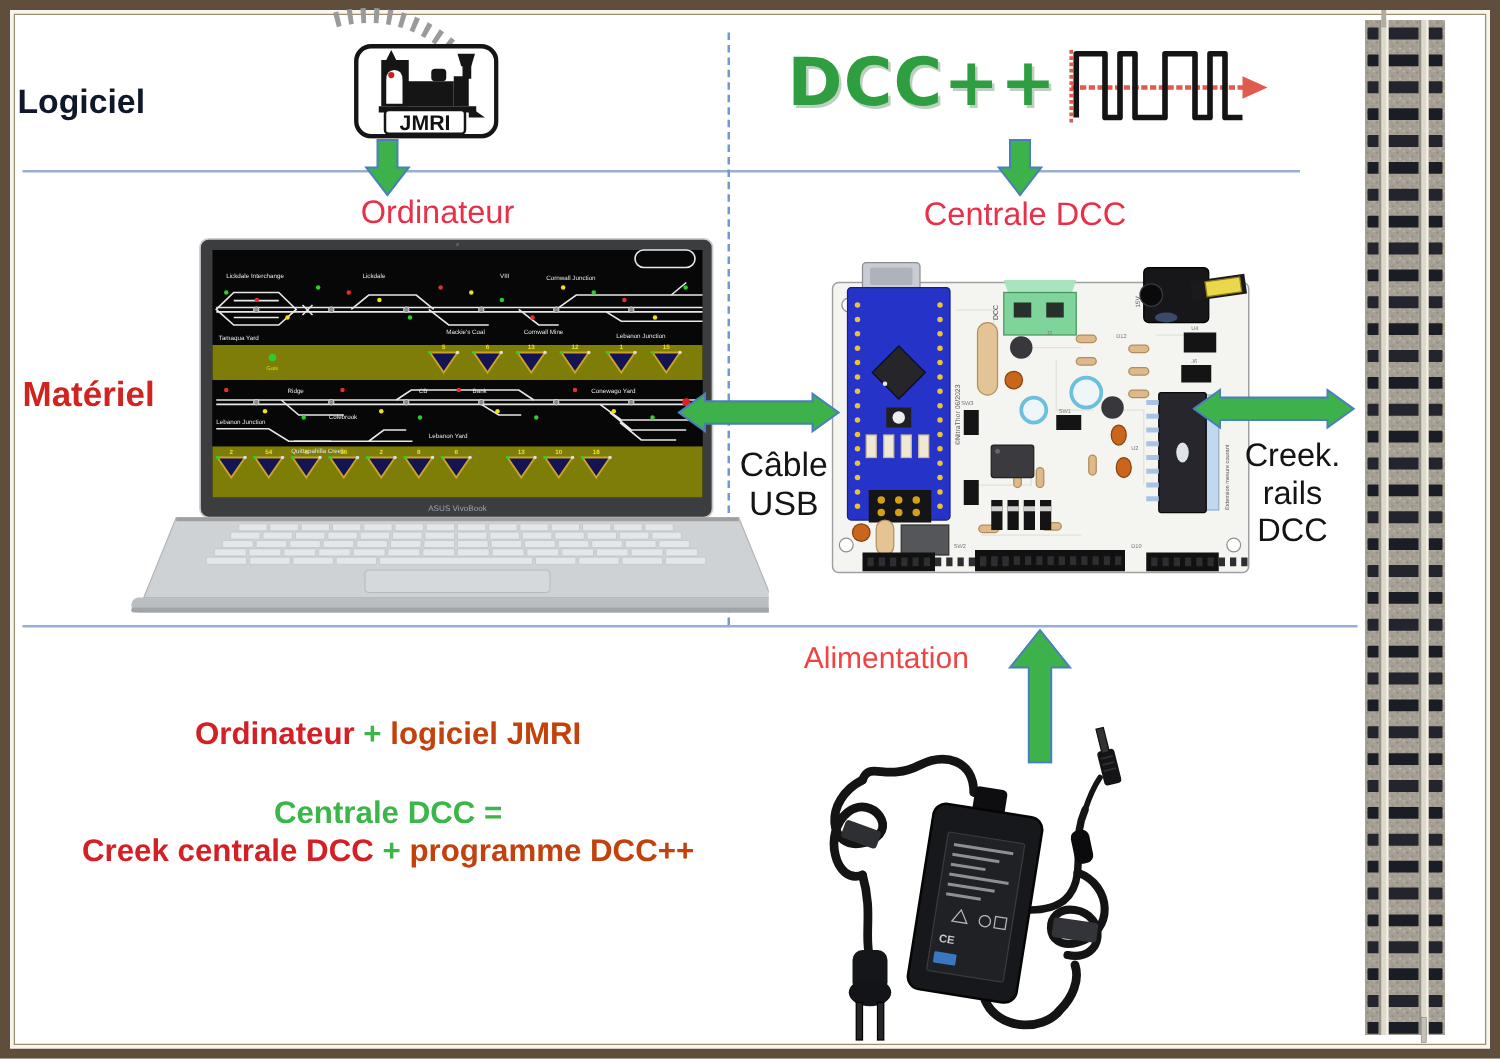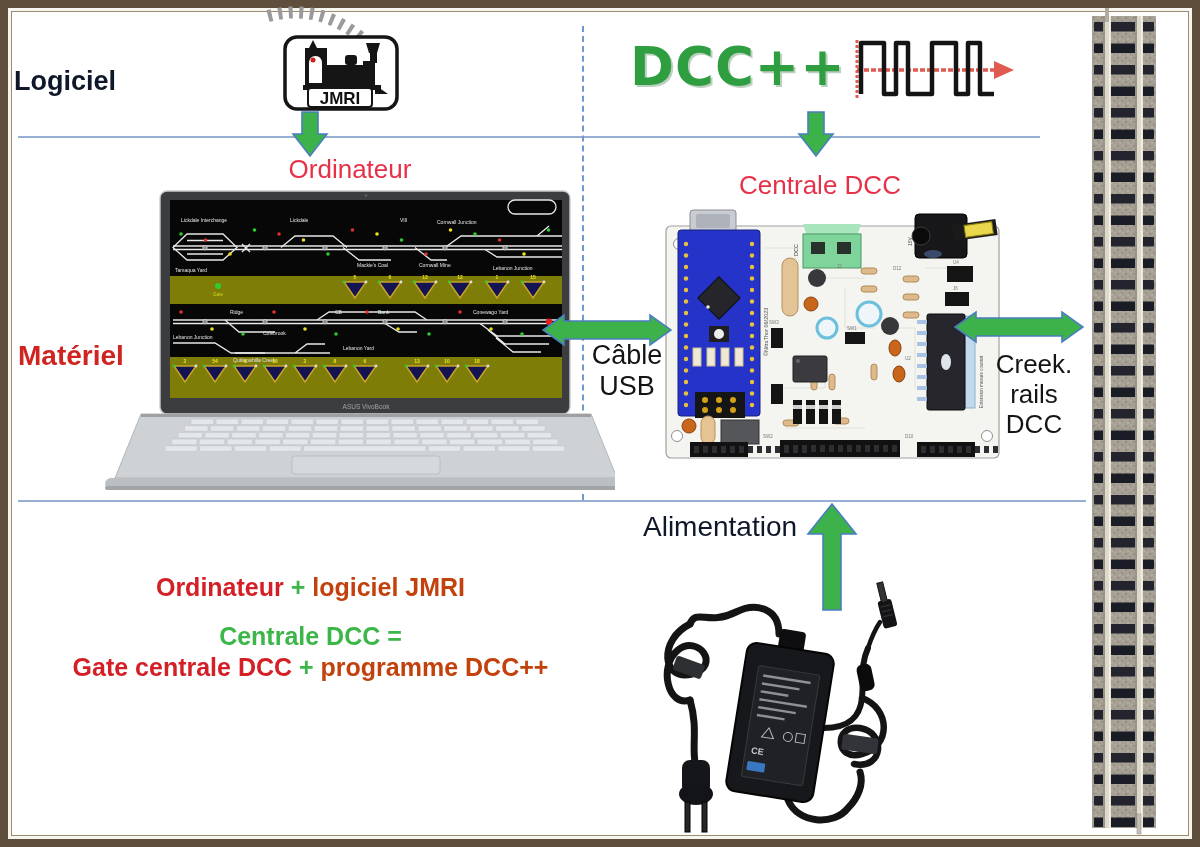--- a/index.html
+++ b/index.html
@@ -7,30 +7,30 @@
        font-family:"Liberation Sans",sans-serif;}
   .abs{position:absolute;}
   
   .frame-outer{inset:0;background:#5e4e3b;}
   .frame-inner{inset:11px;background:#fff;border:1px solid #9d8c6f;box-shadow:0 0 0 3px #f7f5ef;}
   
   .hline{height:2px;background:#97afd2;}
   .vdash{width:0;border-left:2px dashed #6f9ad1;}
   
   .lbl-blue{color:#0f172a;font-weight:bold;font-size:27px;}
-  .lbl-darkred{color:#d02421;font-weight:bold;font-size:28px;margin-top:40px;}
+  .lbl-darkred{color:#d02421;font-weight:bold;font-size:28px;}
   .caption-red{color:#e83048;font-size:26px;text-align:center;}
   .conn-label{color:#141414;font-size:27px;text-align:center;line-height:31px;}
   .alim3{color:#141414;font-size:26px;text-align:center;line-height:30px;}
-  .power-red{color:#0f172a;font-size:28px;line-height:31px;}
+  .power-red{color:#ef4444;font-size:24px;line-height:31px;}
   .dccpp{font-family:"DejaVu Sans",sans-serif;font-weight:800;font-size:53px;color:#2f9e41;
          letter-spacing:1px;text-shadow:2px 2px 0 rgba(30,100,40,.30);}
   .eq{width:565px;text-align:center;font-weight:bold;font-size:25px;line-height:31px;}
   .eq .g{color:#3cb549;} .eq .r{color:#d41f26;} .eq .b{color:#c2410c;text-align:center;}
-  .eq-block2{margin-top:18px;}
+  .eq-block2{margin-top:32px;}
   svg text{font-family:"Liberation Sans",sans-serif;}
 </style>
 </head>
 <body>
 
 <div class="abs frame-outer"></div>
 <div class="abs frame-inner"></div>
 
 <div class="abs hline" style="left:18px;top:136px;width:1022px;"></div>
 <div class="abs hline" style="left:18px;top:500px;width:1068px;"></div>
@@ -70,21 +70,21 @@
 </svg>
 
 <svg class="abs" style="left:291px;top:111px;" width="38" height="47" viewBox="0 0 38 47">
   <polygon points="11,1 27,1 27,23 36,23 19,45 2,23 11,23" fill="#3db14a" stroke="#4a7ebf" stroke-width="1.6"></polygon>
 </svg>
 <svg class="abs" style="left:797px;top:111px;" width="38" height="47" viewBox="0 0 38 47">
   <polygon points="11,1 27,1 27,23 36,23 19,45 2,23 11,23" fill="#3db14a" stroke="#4a7ebf" stroke-width="1.6"></polygon>
 </svg>
 
 <div class="abs caption-red" style="left:240px;top:154px;width:220px;">Ordinateur</div>
-<div class="abs caption-red" style="left:710px;top:170px;width:220px;">Centrale DCC</div>
+<div class="abs caption-red" style="left:710px;top:156px;width:220px;">Centrale DCC</div>
 
 <svg class="abs" style="left:85px;top:186px;" width="530" height="310" viewBox="0 0 530 310">
 
   <rect x="75" y="5" width="410" height="223" rx="7" fill="#3b3d3f" stroke="#c9cbcd" stroke-width="1.4"></rect>
   <circle cx="281" cy="9.5" r="1.4" fill="#5a5c5e"></circle>
 
   <g>
     <rect x="85" y="14" width="392" height="198" fill="#070707"></rect>
     <rect x="85" y="90" width="392" height="28" fill="#7d7d08"></rect>
     <rect x="85" y="171" width="392" height="41" fill="#7d7d08"></rect>
@@ -543,21 +543,21 @@
   </g>
   <text transform="translate(318,200) rotate(-90)" font-size="4.5" fill="#555">Extension mesure courant</text>
 </svg>
 
 <svg class="abs" style="left:542px;top:306px;" width="130" height="48" viewBox="0 0 130 48">
   <polygon points="22,9 22,15 108,15 108,9 129,24 108,39 108,33 22,33 22,39 1,24" fill="#3db14a" stroke="#4a7ebf" stroke-width="1.6"></polygon>
 </svg>
 <svg class="abs" style="left:954px;top:303px;" width="130" height="48" viewBox="0 0 130 48">
   <polygon points="22,9 22,15 108,15 108,9 129,24 108,39 108,33 22,33 22,39 1,24" fill="#3db14a" stroke="#4a7ebf" stroke-width="1.6"></polygon>
 </svg>
-<div class="abs conn-label" style="left:560px;top:340px;width:134px;">
+<div class="abs conn-label" style="left:560px;top:357px;width:134px;">
   <div>Câble</div>
   <div>USB</div>
 </div>
 <div class="abs alim3" style="left:982px;top:349px;width:104px;">
   <div>Creek.</div>
   <div>rails</div>
   <div>DCC</div>
 </div>
 
 <div class="abs power-red" style="left:643px;top:511px;">
@@ -613,21 +613,21 @@
     <rect x="246" y="4" width="6" height="20" fill="#333" stroke="#111"></rect>
   </g>
 </svg>
 
 <div class="abs eq" style="left:28px;top:572px;">
   <div>
     <div><span class="r">Ordinateur</span><span class="g"> + </span><span class="b">logiciel JMRI</span></div>
   </div>
   <div class="eq-block2">
     <div class="g">Centrale DCC =</div>
-    <div><span class="r">Gate centrale DCC</span><span class="g"> + </span><span class="b">programme DCC++</span></div>
+    <div><span class="r">Creek centrale DCC</span><span class="g"> + </span><span class="b">programme DCC++</span></div>
   </div>
 </div>
 
 <svg class="abs" style="left:1092px;top:8px;" width="64" height="832" viewBox="0 0 64 832">
   <defs>
     <pattern id="bal" width="8" height="8" patternUnits="userSpaceOnUse">
       <rect width="8" height="8" fill="#a6a094"></rect>
       <circle cx="2" cy="2" r="0.9" fill="#8d877b"></circle>
       <circle cx="6" cy="5" r="0.9" fill="#928c80"></circle>
       <circle cx="4" cy="7" r="0.8" fill="#c4beb0"></circle>

